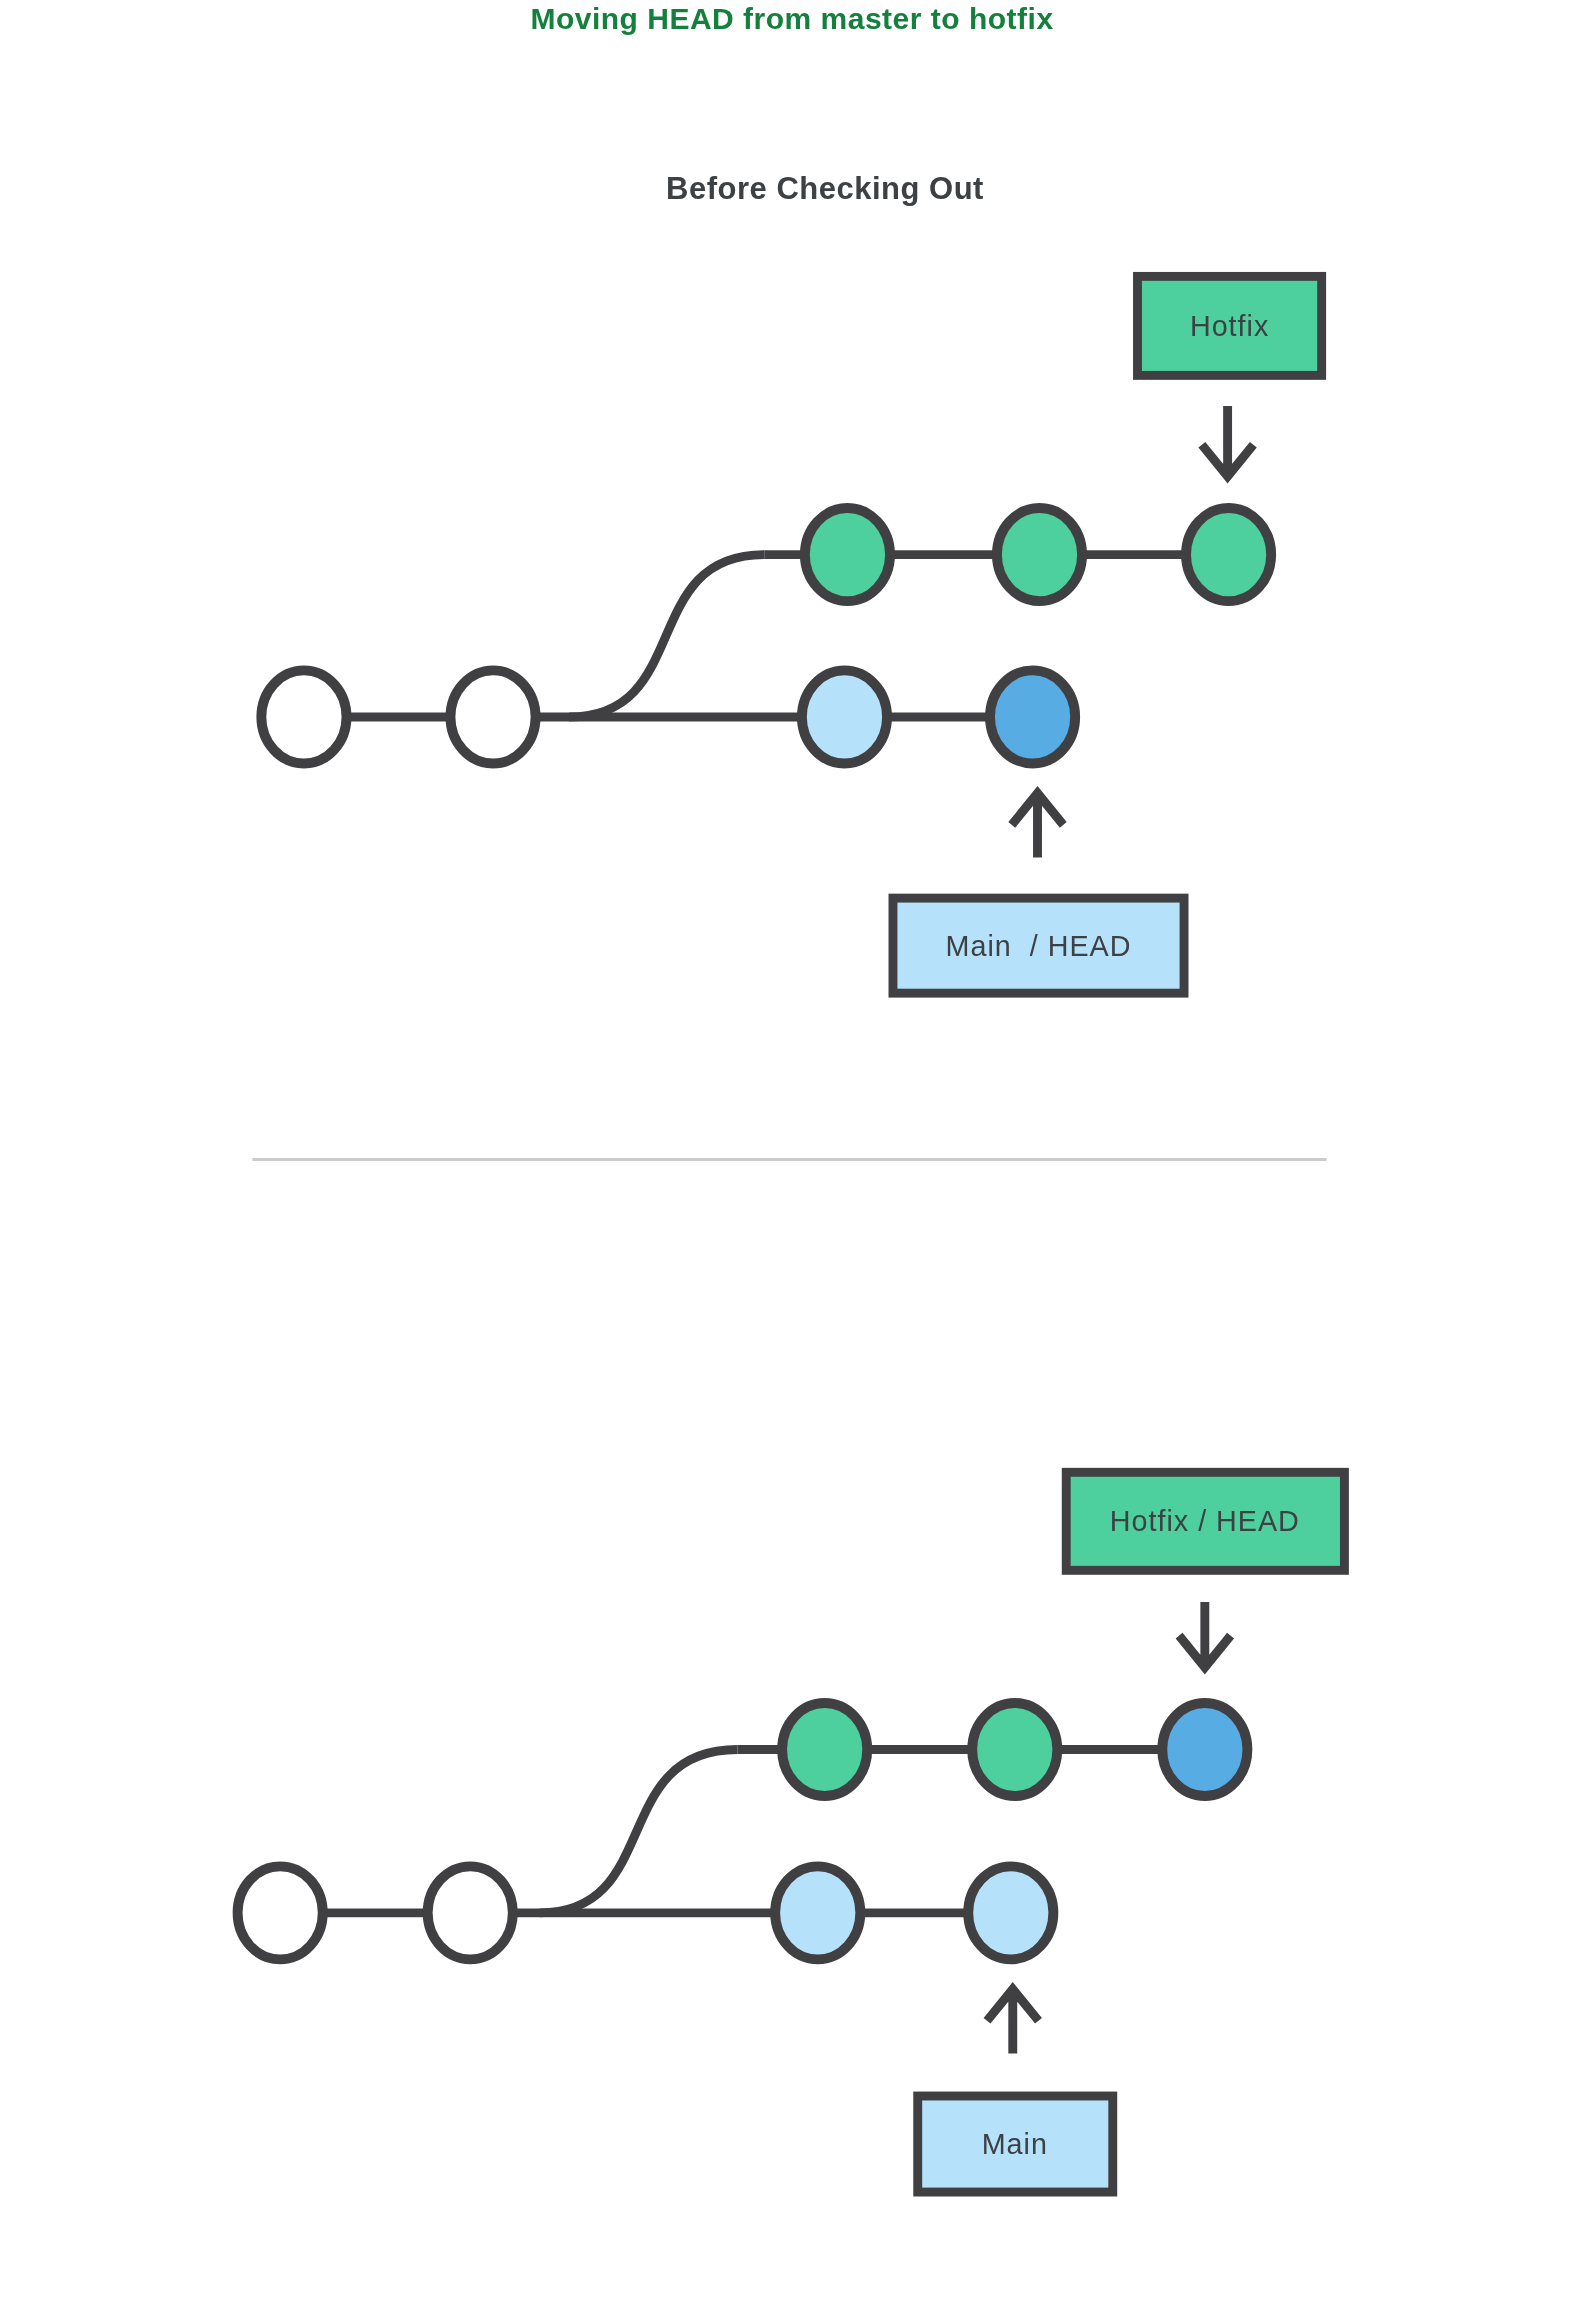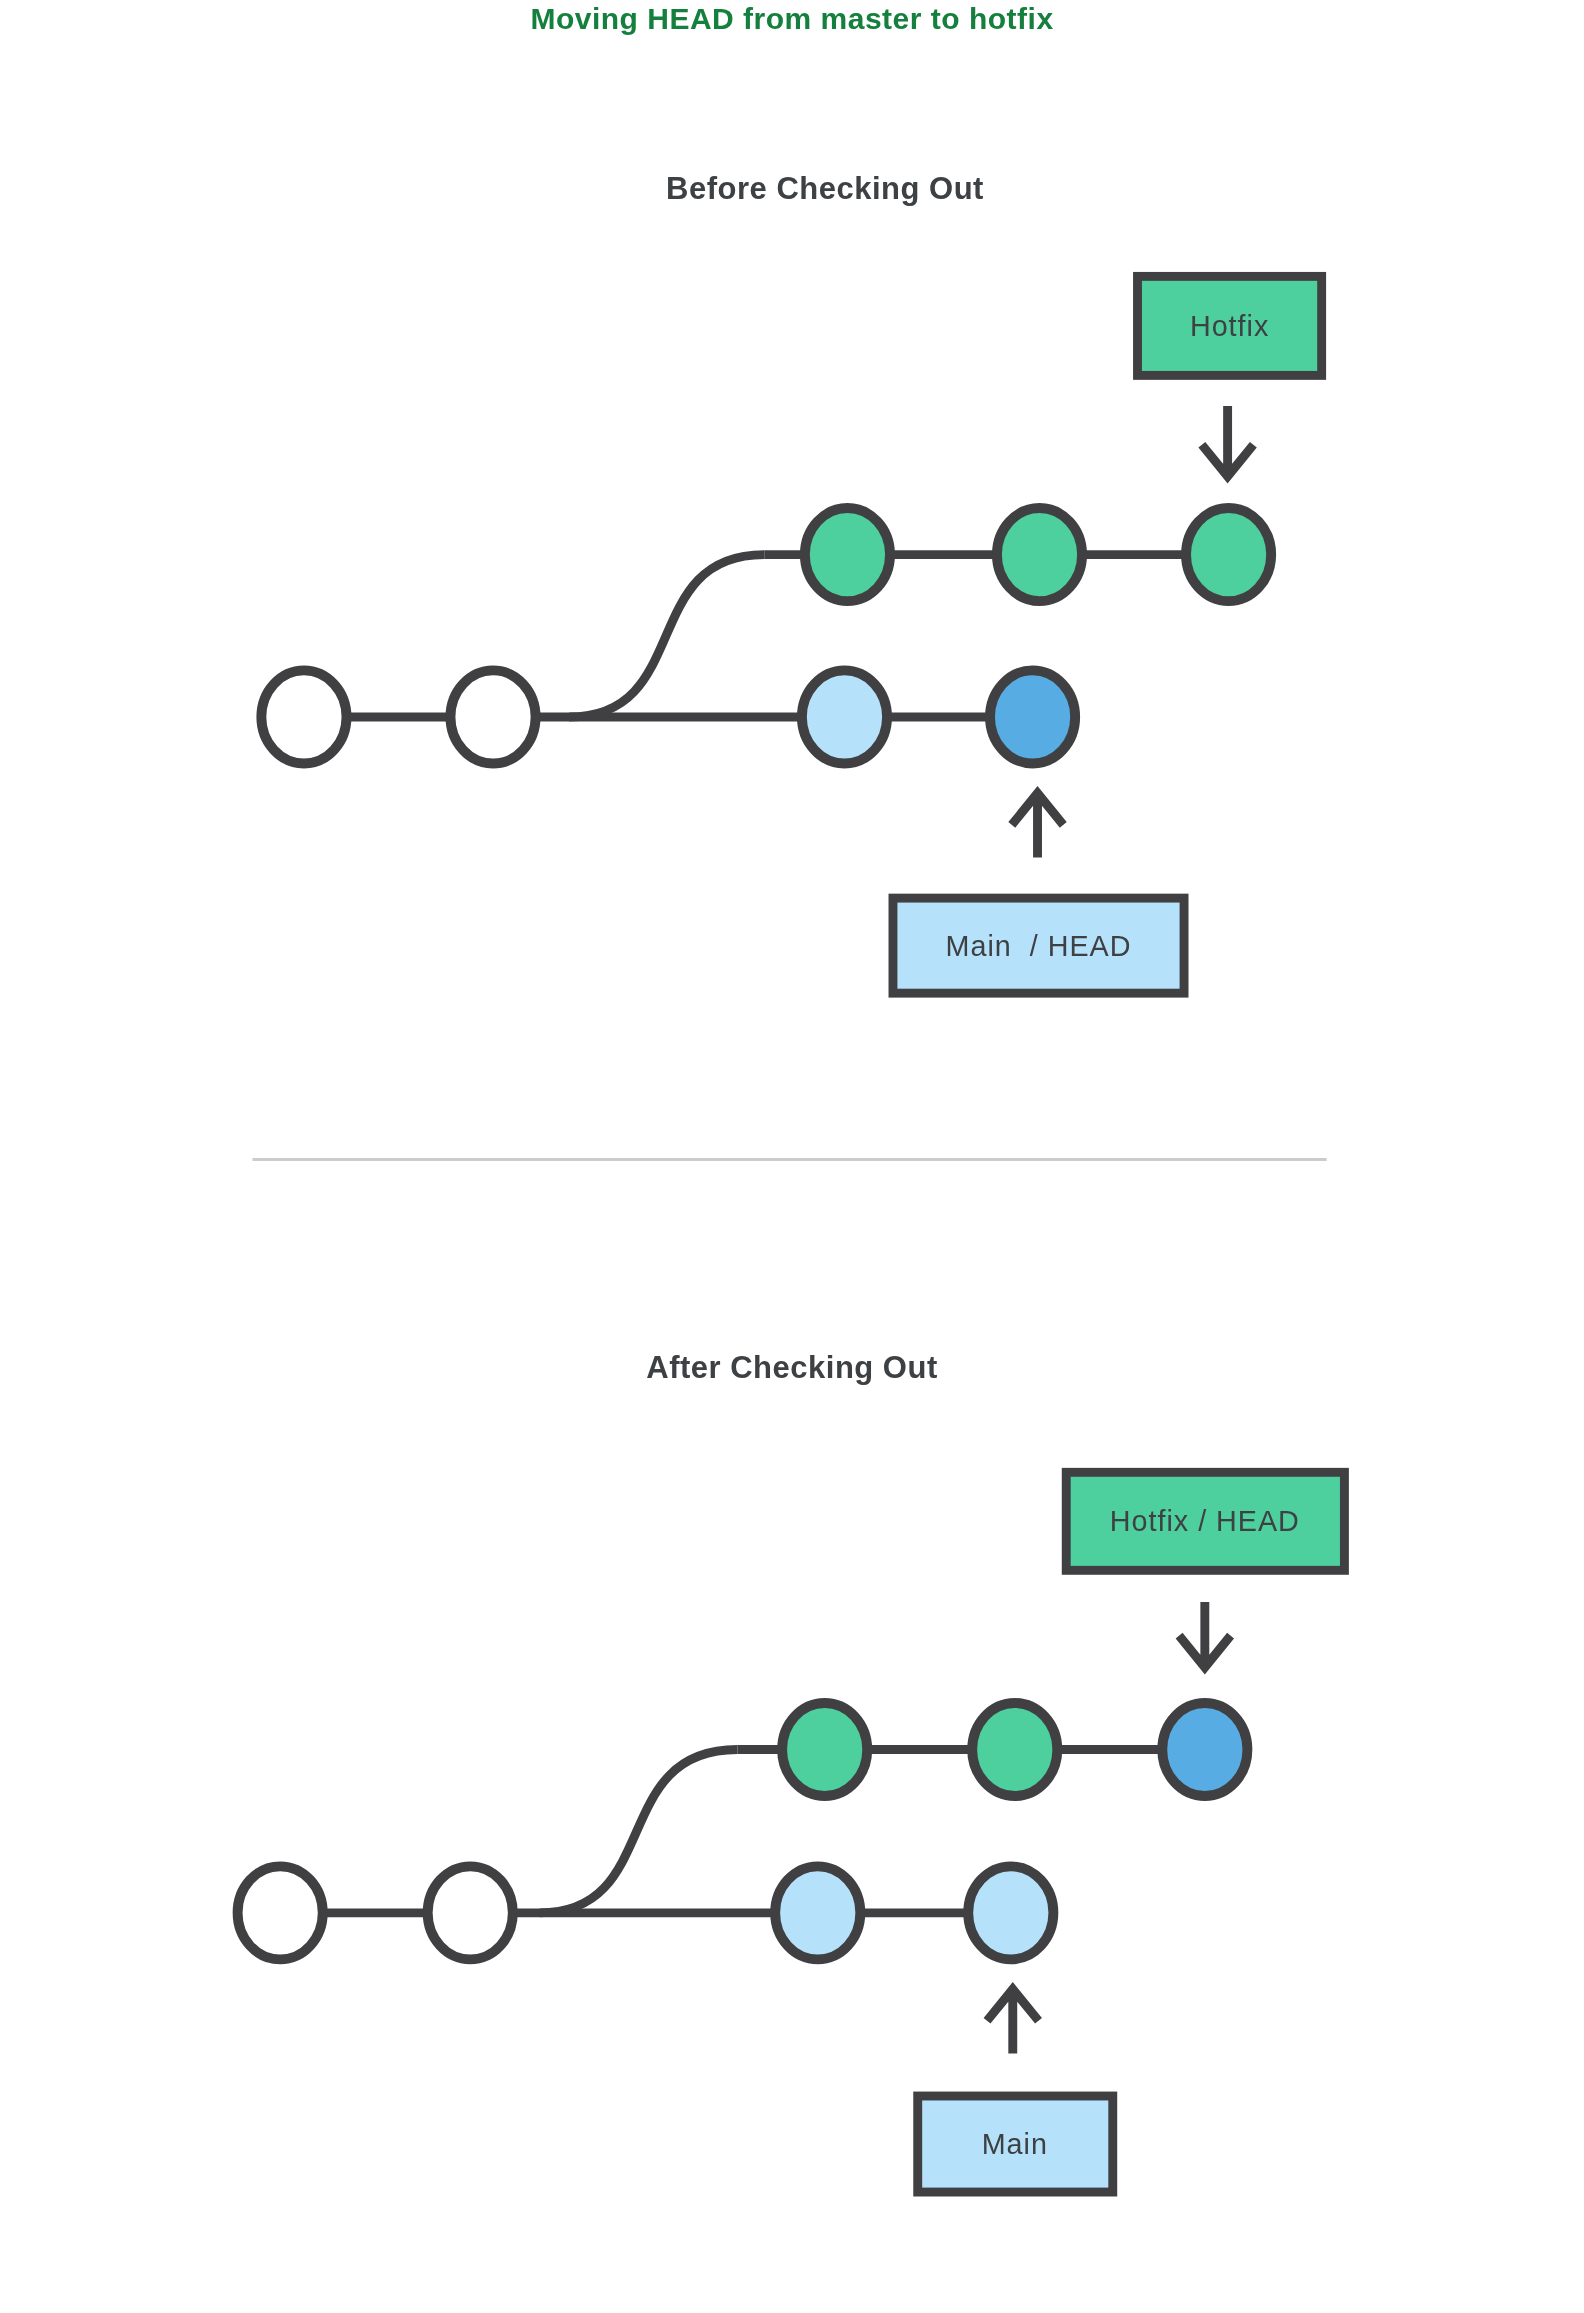--- a/index.html
+++ b/index.html
@@ -41,21 +41,20 @@
     text-anchor:middle;
   }
 </style>
 </head>
 <body>
 
 <div class="page">
 
   <div class="title">Moving HEAD from master to hotfix</div>
   <div class="heading heading-before">Before Checking Out</div>
-  <div class="heading heading-after">After Checking Out</div>
 
   <svg class="diagram" width="1584" height="2314" viewBox="0 0 1600 2337">
 
     <g stroke-width="9" fill="none" stroke="#404043">
 
       <rect x="1149" y="279" width="186" height="100" fill="#4dcf9e"></rect>
       <text class="box-label" x="1242" y="339" stroke="none" fill="#3e4144">Hotfix</text>
 
       <path d="M1240 410 V476 M1214 449 L1240 481 L1266 449" stroke-linejoin="miter"></path>
 

